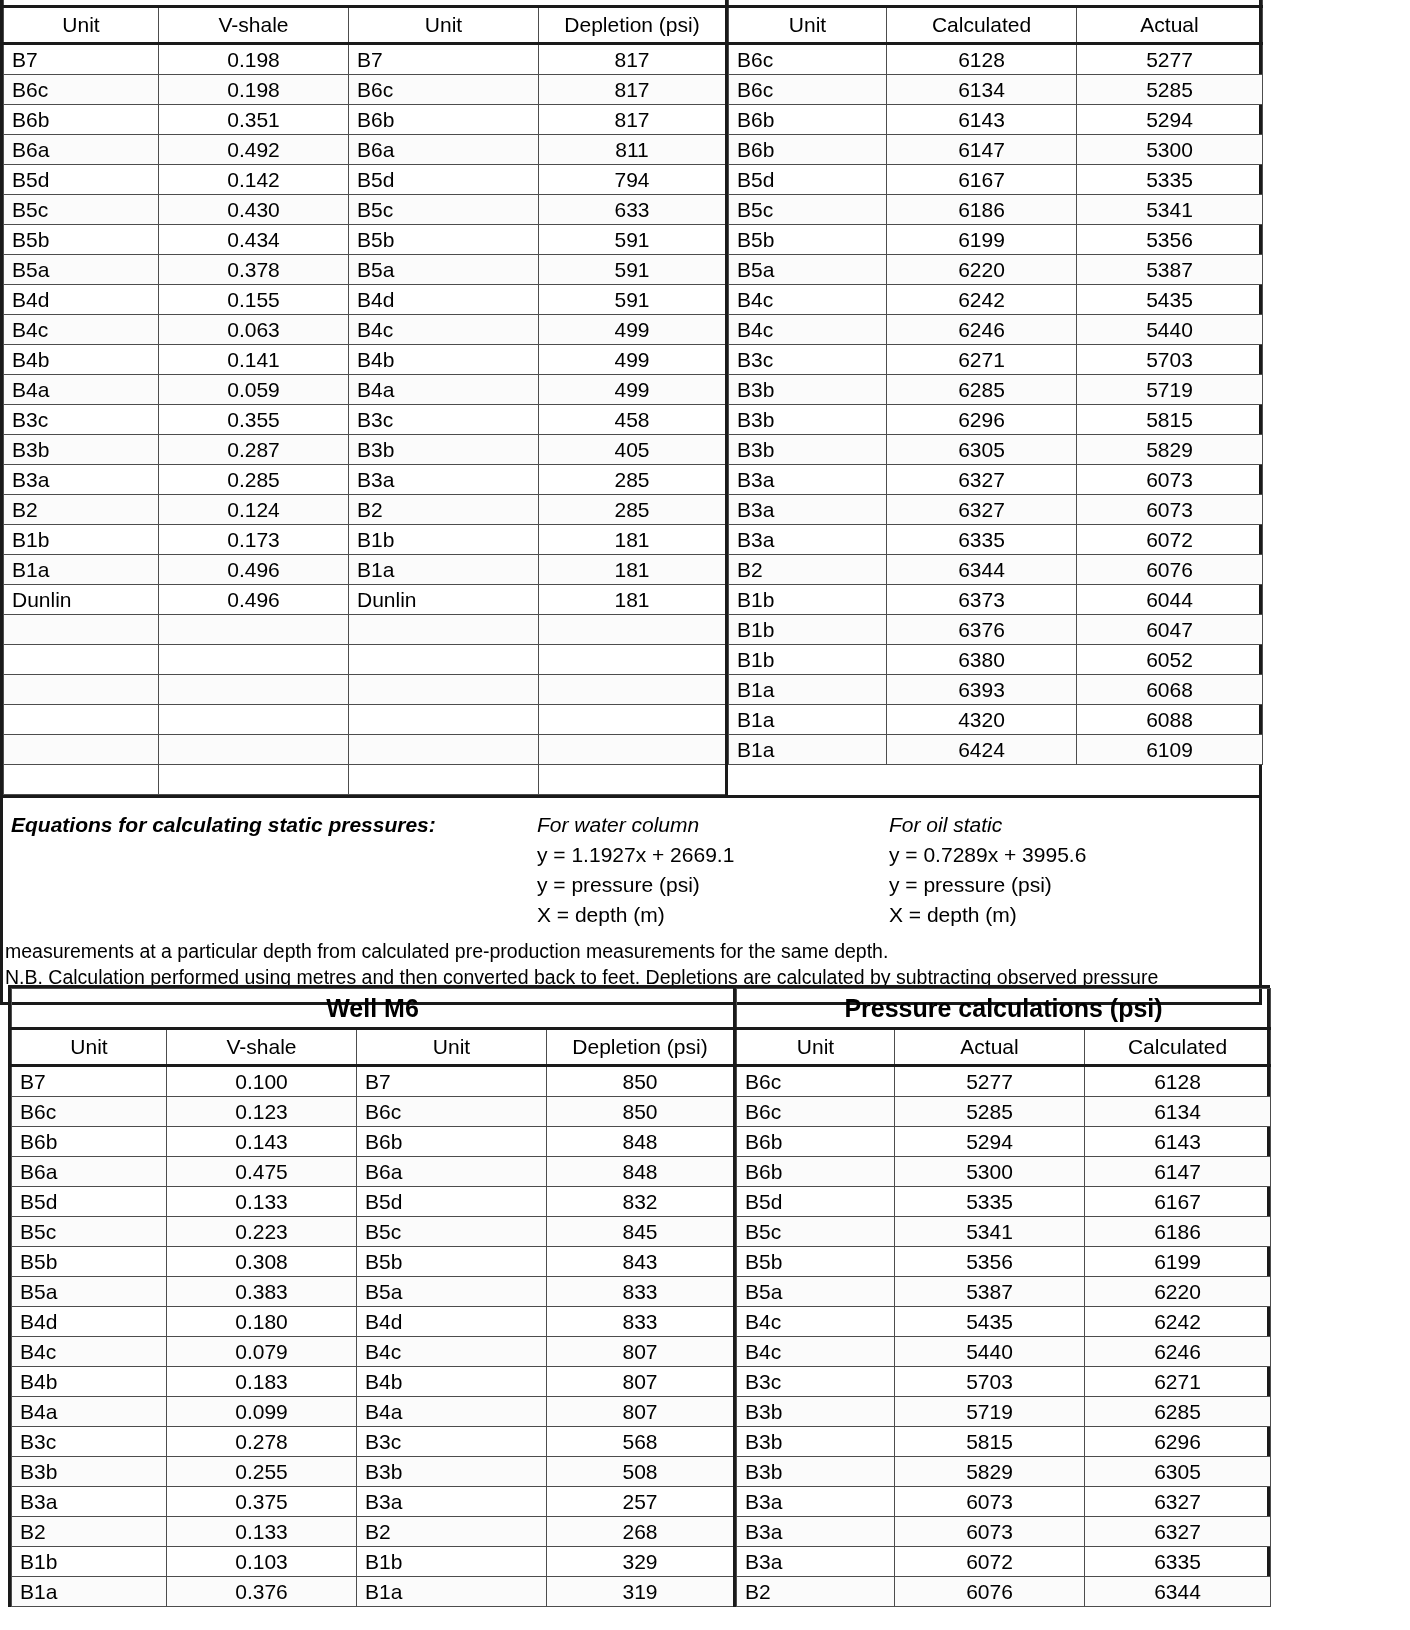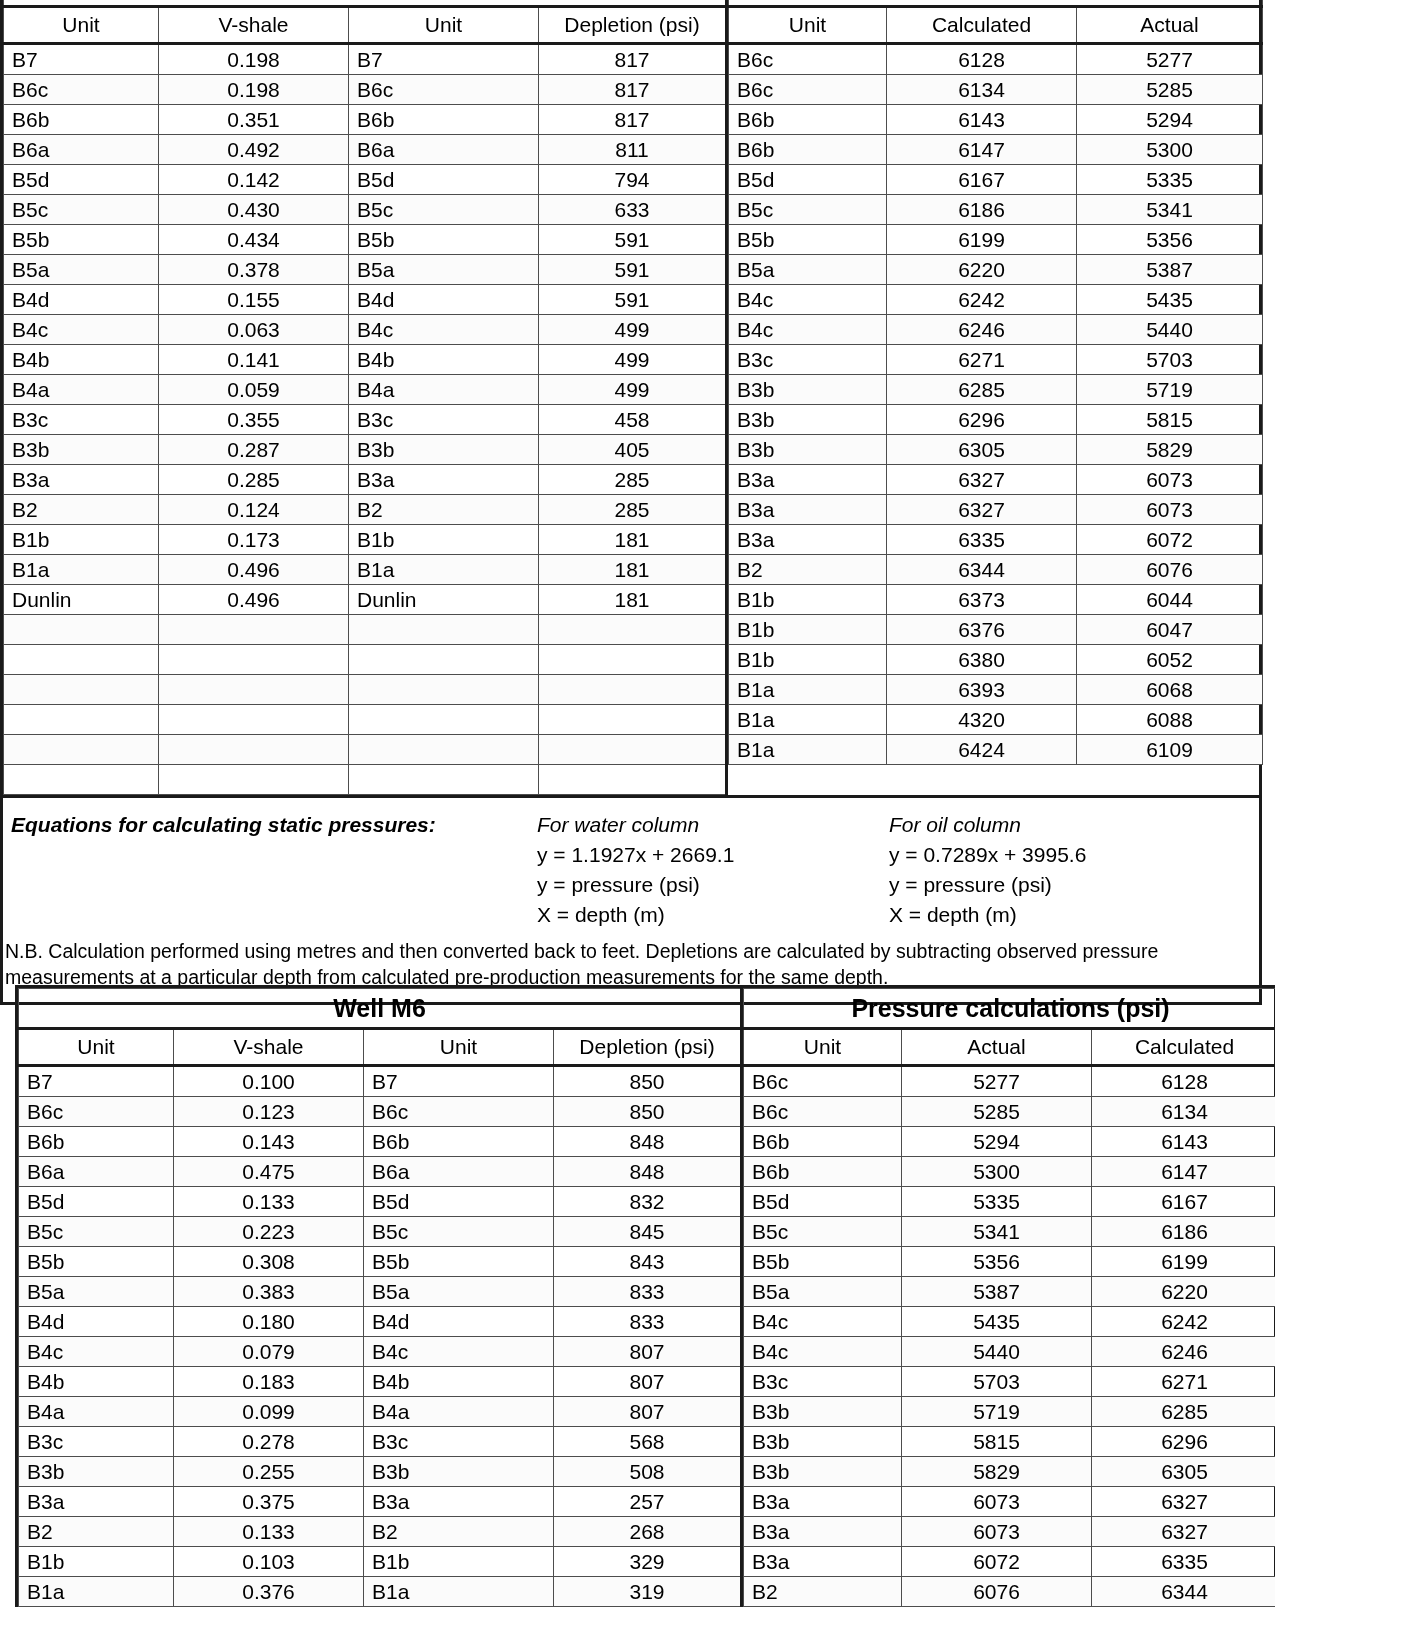--- a/index.html
+++ b/index.html
@@ -457,35 +457,35 @@
     <div class="eq-area">
       <div class="eq-row">
         <div class="eq-lead">Equations for calculating static pressures:</div>
         <div class="eq-col">
           <div class="hdr">For water column</div>
           <div>y = 1.1927x + 2669.1</div>
           <div>y = pressure (psi)</div>
           <div>X = depth (m)</div>
         </div>
         <div class="eq-col">
-          <div class="hdr">For oil column</div>
+          <div class="hdr">For oil static</div>
           <div>y = 0.7289x + 3995.6</div>
           <div>y = pressure (psi)</div>
           <div>X = depth (m)</div>
         </div>
       </div>
       <div class="nb">
+        <div>measurements at a particular depth from calculated pre-production measurements for the same depth.</div>
         <div>N.B. Calculation performed using metres and then converted back to feet. Depletions are calculated by subtracting observed pressure</div>
-        <div>measurements at a particular depth from calculated pre-production measurements for the same depth.</div>
       </div>
     </div>
   </div>
 
   <div class="clip" style="left:0px; top:985px; width:1275px; height:645px;">
-    <div class="block topborder" style="position:absolute; left:15px; top:0;">
+    <div class="block topborder" style="position:absolute; left:8px; top:0;">
       <div class="tbl-wrap">
         <div class="pane pane-left">
           <table class="grid">
             <colgroup>
                 <col class="c1">
                 <col class="c2">
                 <col class="c3">
                 <col class="c4">
               </colgroup>
             <tbody id="m6-left-body">

